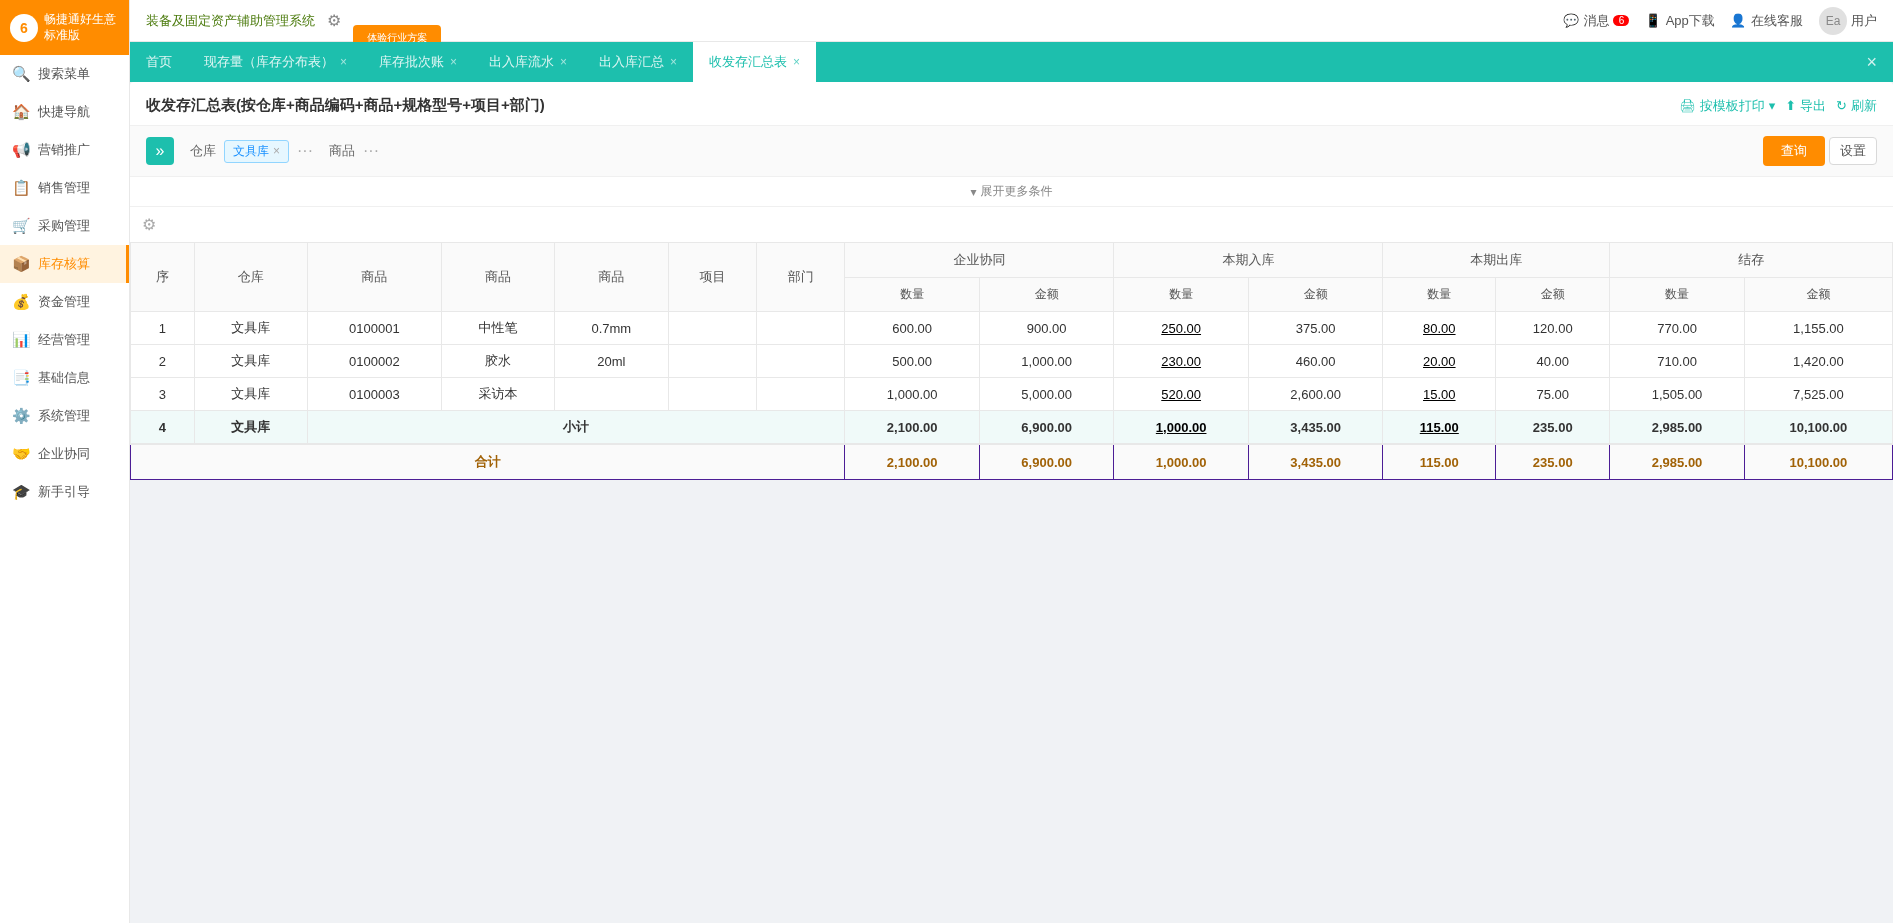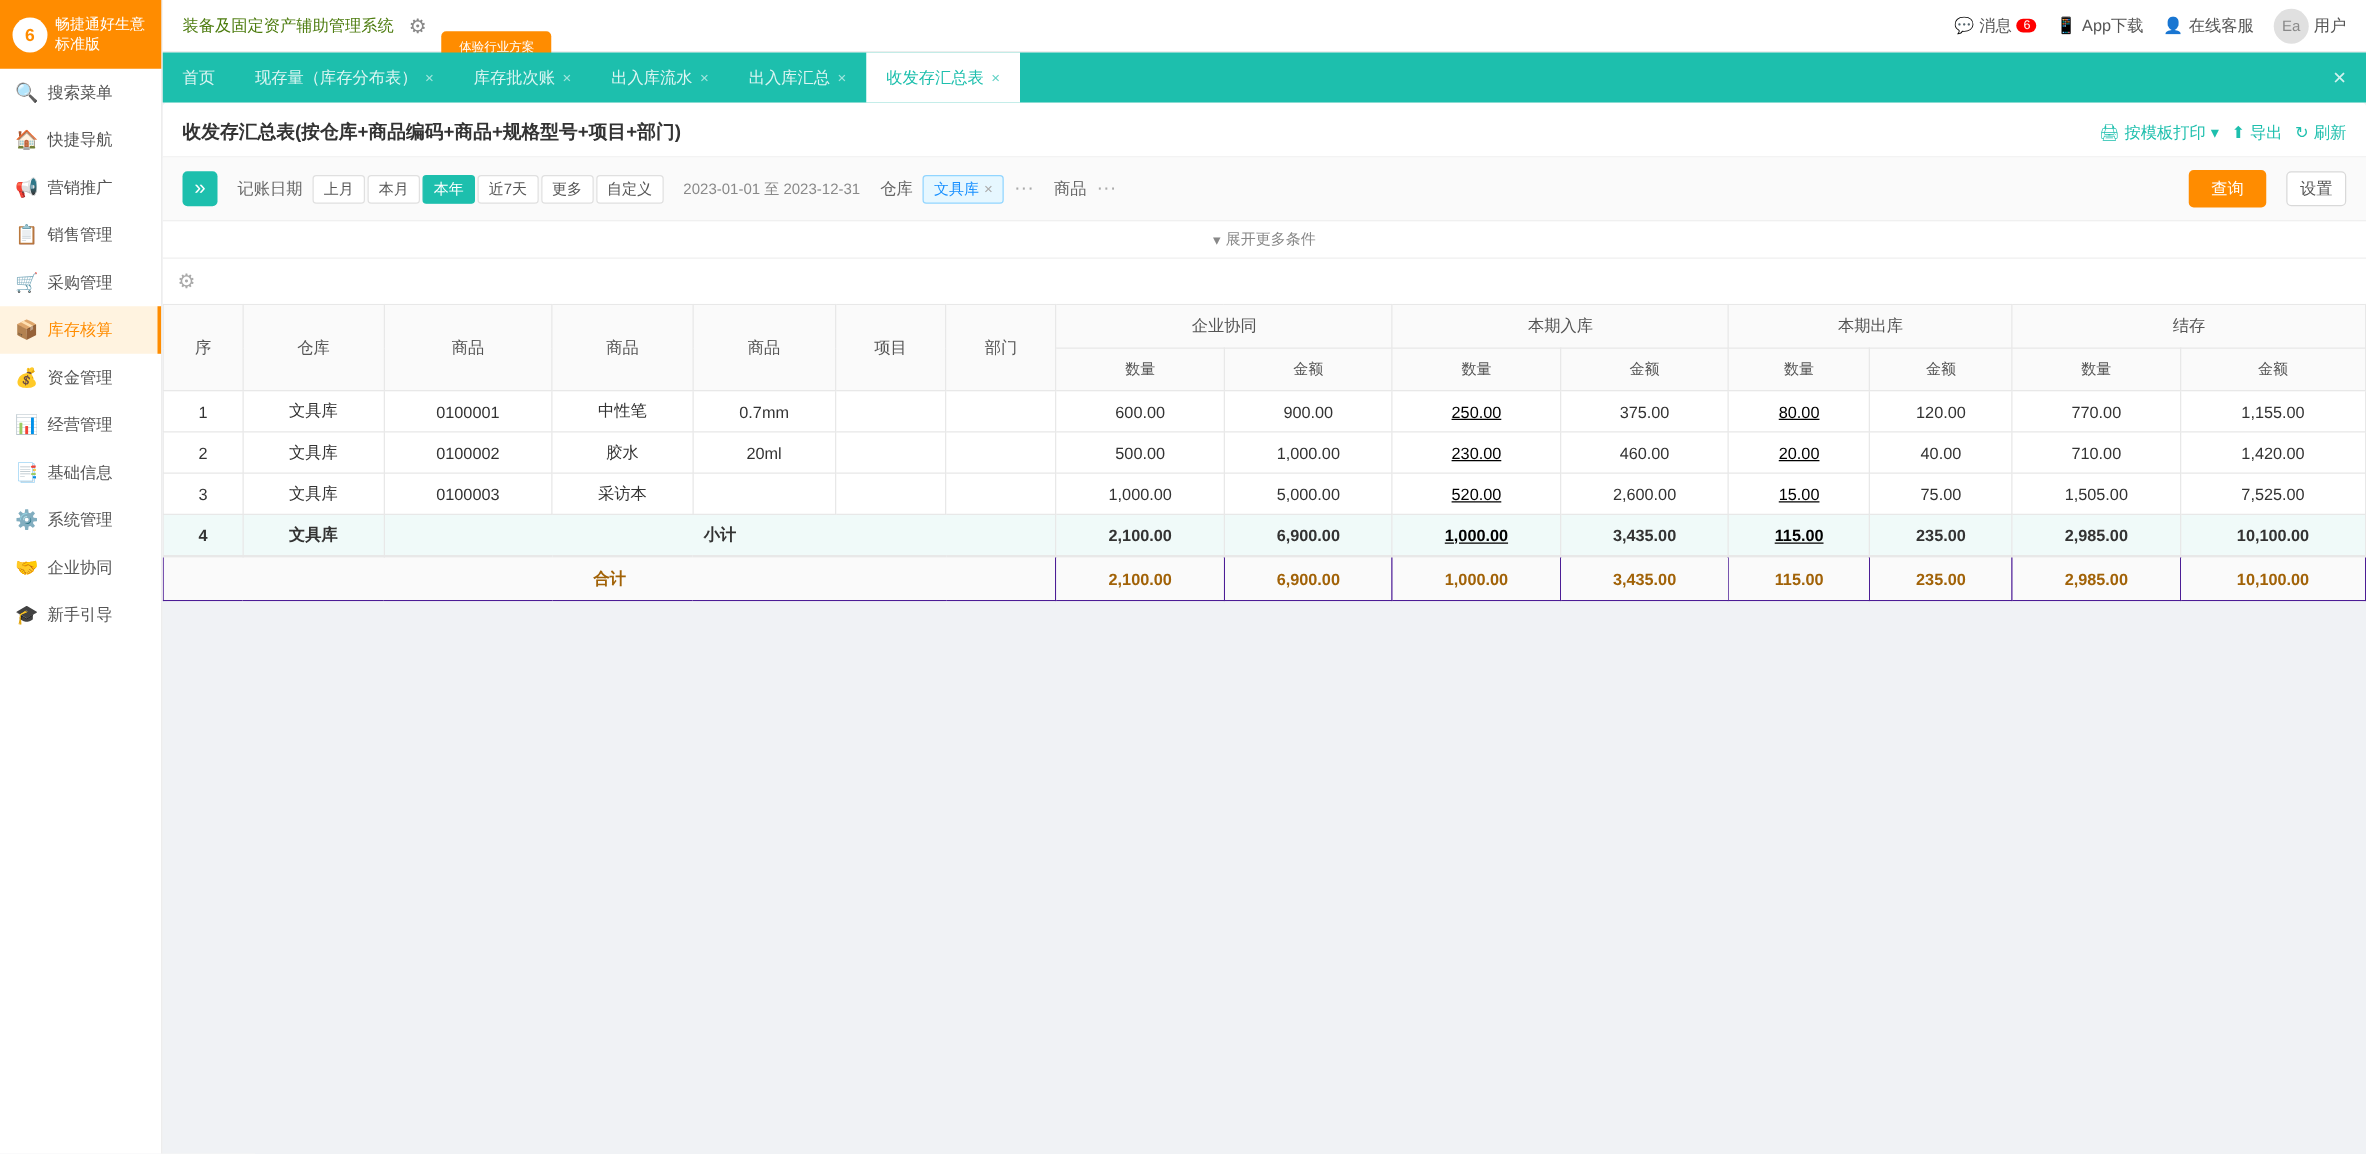--- a/index.html
+++ b/index.html
@@ -62,21 +62,21 @@
     .filter-tag-close { cursor: pointer; color: #aaa; }
     .filter-ellipsis { color: #aaa; cursor: pointer; font-size: 16px; }
     .expand-more-row { padding: 6px 16px; display: flex; align-items: center; justify-content: center; border-bottom: 1px solid #f0f0f0; }
     .expand-more-btn { display: flex; align-items: center; gap: 4px; color: #888; cursor: pointer; font-size: 12px; }
 
     
     .query-btn { background: #ff8c00; color: #fff; border: none; padding: 6px 18px; border-radius: 4px; cursor: pointer; font-size: 13px; }
     .set-btn { background: #fff; color: #555; border: 1px solid #d9d9d9; padding: 4px 10px; border-radius: 4px; cursor: pointer; font-size: 13px; }
 
     
-    .filter-right { margin-left: auto; display: flex; align-items: center; gap: 16px; }
+    .filter-right { margin-left: auto; display: flex; align-items: center; gap: 4px; }
 
     
     .table-container { overflow-x: auto; }
     table { width: 100%; border-collapse: collapse; font-size: 13px; }
     thead tr { background: #fafafa; }
     thead th { padding: 8px 10px; text-align: center; border: 1px solid #e8e8e8; color: #555; font-weight: 500; white-space: nowrap; }
     tbody tr { border-bottom: 1px solid #f0f0f0; }
     tbody tr.subtotal { background: #f0faf9; font-weight: bold; }
     tbody td { padding: 7px 10px; text-align: center; border: 1px solid #e8e8e8; white-space: nowrap; }
     .link-text { color: #000000; text-decoration: underline; cursor: pointer; }
@@ -234,32 +234,20 @@
             <div class="action-btn">
               <span>↻</span>
               <span>刷新</span>
             </div>
           </div>
         </div>
 
         <div class="filter-bar">
           <button class="filter-expand-btn">»</button>
 
-          <div class="filter-group">
-            <span class="filter-label">记账日期</span>
-            <div class="filter-date-btns">
-              <button class="date-btn">上月</button>
-              <button class="date-btn">本月</button>
-              <button class="date-btn active">本年</button>
-              <button class="date-btn">近7天</button>
-              <button class="date-btn">更多</button>
-              <button class="date-btn">自定义</button>
-            </div>
-            <span class="date-range">2023-01-01 至 2023-12-31</span>
-          </div>
 
           <div class="filter-group">
             <span class="filter-label">仓库</span>
             <div class="filter-tag">
               <span>文具库</span>
               <span class="filter-tag-close">×</span>
             </div>
             <span class="filter-ellipsis">···</span>
           </div>
 

